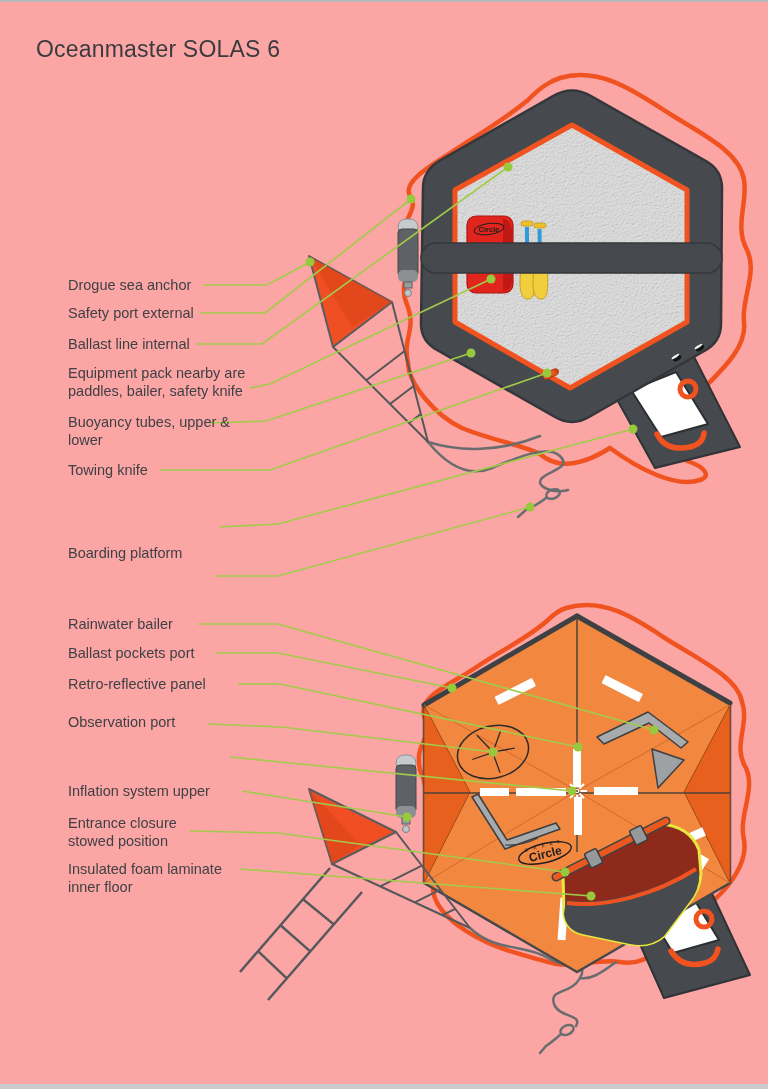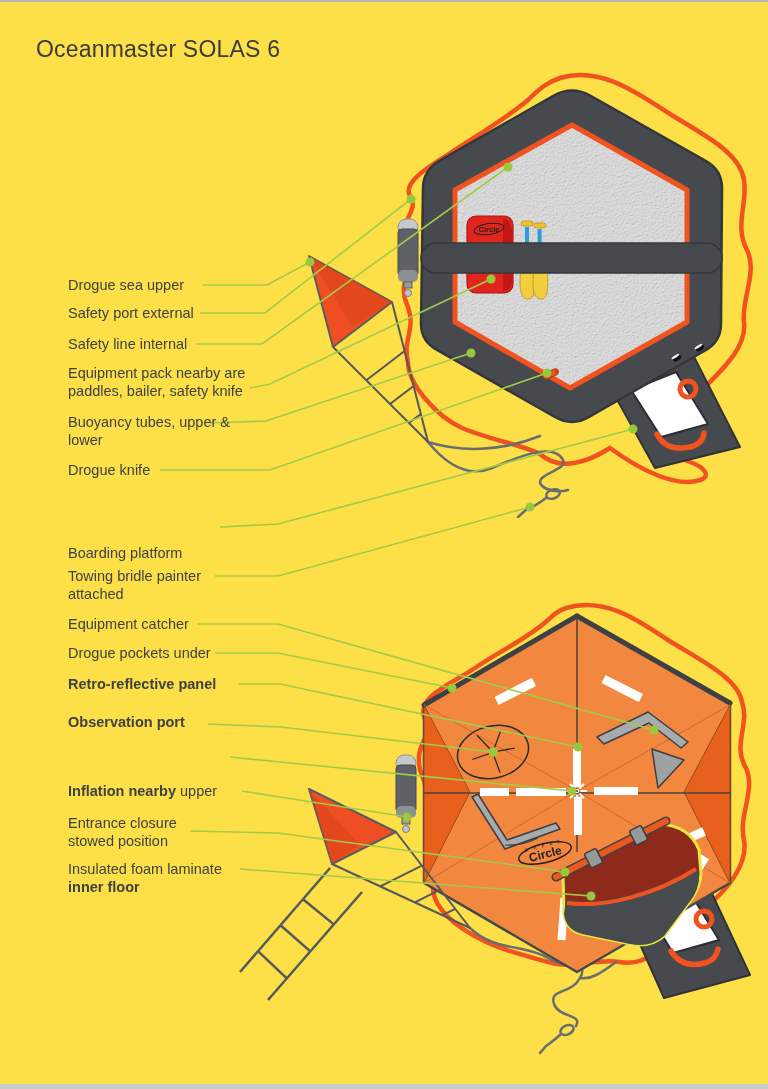--- a/index.html
+++ b/index.html
@@ -1,23 +1,23 @@
 <!DOCTYPE html>
 <html><head>
 <meta charset="utf-8">
 <style>
   html,body{margin:0;padding:0;background:#ffffff;}
-  .page{position:relative;width:768px;height:1089px;background:#fde047;overflow:hidden;
+  .page{position:relative;width:768px;height:1089px;background:#fca5a5;overflow:hidden;
         font-family:"Liberation Sans","DejaVu Sans",sans-serif;}
   .top-edge{position:absolute;top:0;left:0;width:768px;height:2px;background:#b6b8ba;}
   .bottom-edge{position:absolute;bottom:0;left:0;width:768px;height:5px;background:#c9cbcd;}
   .title{position:absolute;left:36px;top:36px;font-size:23px;color:#393b3e;letter-spacing:.2px;}
   .label{position:absolute;left:68px;font-size:14.5px;line-height:18px;color:#3f4145;
          white-space:pre-line;}
-  .label .b,.label.b{font-weight:700;}
+  .label .b,.label.b{font-weight:400;}
   svg{position:absolute;left:0;top:0;}
   text{font-family:"Liberation Sans","DejaVu Sans",sans-serif;}
 </style>
 </head>
 <body>
 
 <div class="page">
   <div class="top-edge"></div>
 
   <div class="title">Oceanmaster SOLAS 6</div>
@@ -287,35 +287,33 @@
         <circle cx="452" cy="688" r="4.5"></circle>
       <circle cx="578" cy="747" r="4.5"></circle>
         <circle cx="493" cy="752" r="4.5"></circle>
       <circle cx="572" cy="791" r="4.5"></circle>
         <circle cx="407" cy="817" r="4.5"></circle>
       <circle cx="565" cy="872" r="4.5"></circle>
         <circle cx="591" cy="896" r="4.5"></circle>
     </g>
   </svg>
 
-  <div class="label" style="top:276px">Drogue sea upper</div>
+  <div class="label" style="top:276px">Drogue sea anchor</div>
   <div class="label" style="top:304px">Safety port external</div>
-  <div class="label" style="top:335px">Safety line internal</div>
+  <div class="label" style="top:335px">Ballast line internal</div>
   <div class="label" style="top:364px">Equipment pack nearby are
 paddles, bailer, safety knife</div>
   <div class="label" style="top:413px">Buoyancy tubes, upper &amp;
 lower</div>
-  <div class="label" style="top:461px">Drogue knife</div>
+  <div class="label" style="top:461px">Towing knife</div>
   <div class="label" style="top:544px">Boarding platform</div>
-  <div class="label" style="top:567px">Towing bridle painter
-attached</div>
-  <div class="label" style="top:615px">Equipment catcher</div>
-  <div class="label" style="top:644px">Drogue pockets under</div>
+  <div class="label" style="top:615px">Rainwater bailer</div>
+  <div class="label" style="top:644px">Ballast pockets port</div>
   <div class="label b" style="top:675px">Retro-reflective panel</div>
   <div class="label b" style="top:713px">Observation port</div>
-  <div class="label" style="top:782px"><span class="b">Inflation nearby</span><span> upper</span></div>
+  <div class="label" style="top:782px"><span class="b">Inflation system</span><span> upper</span></div>
   <div class="label" style="top:860px"><span>Insulated foam laminate
 </span><span class="b">inner floor</span></div>
   <div class="label" style="top:814px">Entrance closure
 stowed position</div>
 
   <div class="bottom-edge"></div>
 </div>
 
 </body></html>

